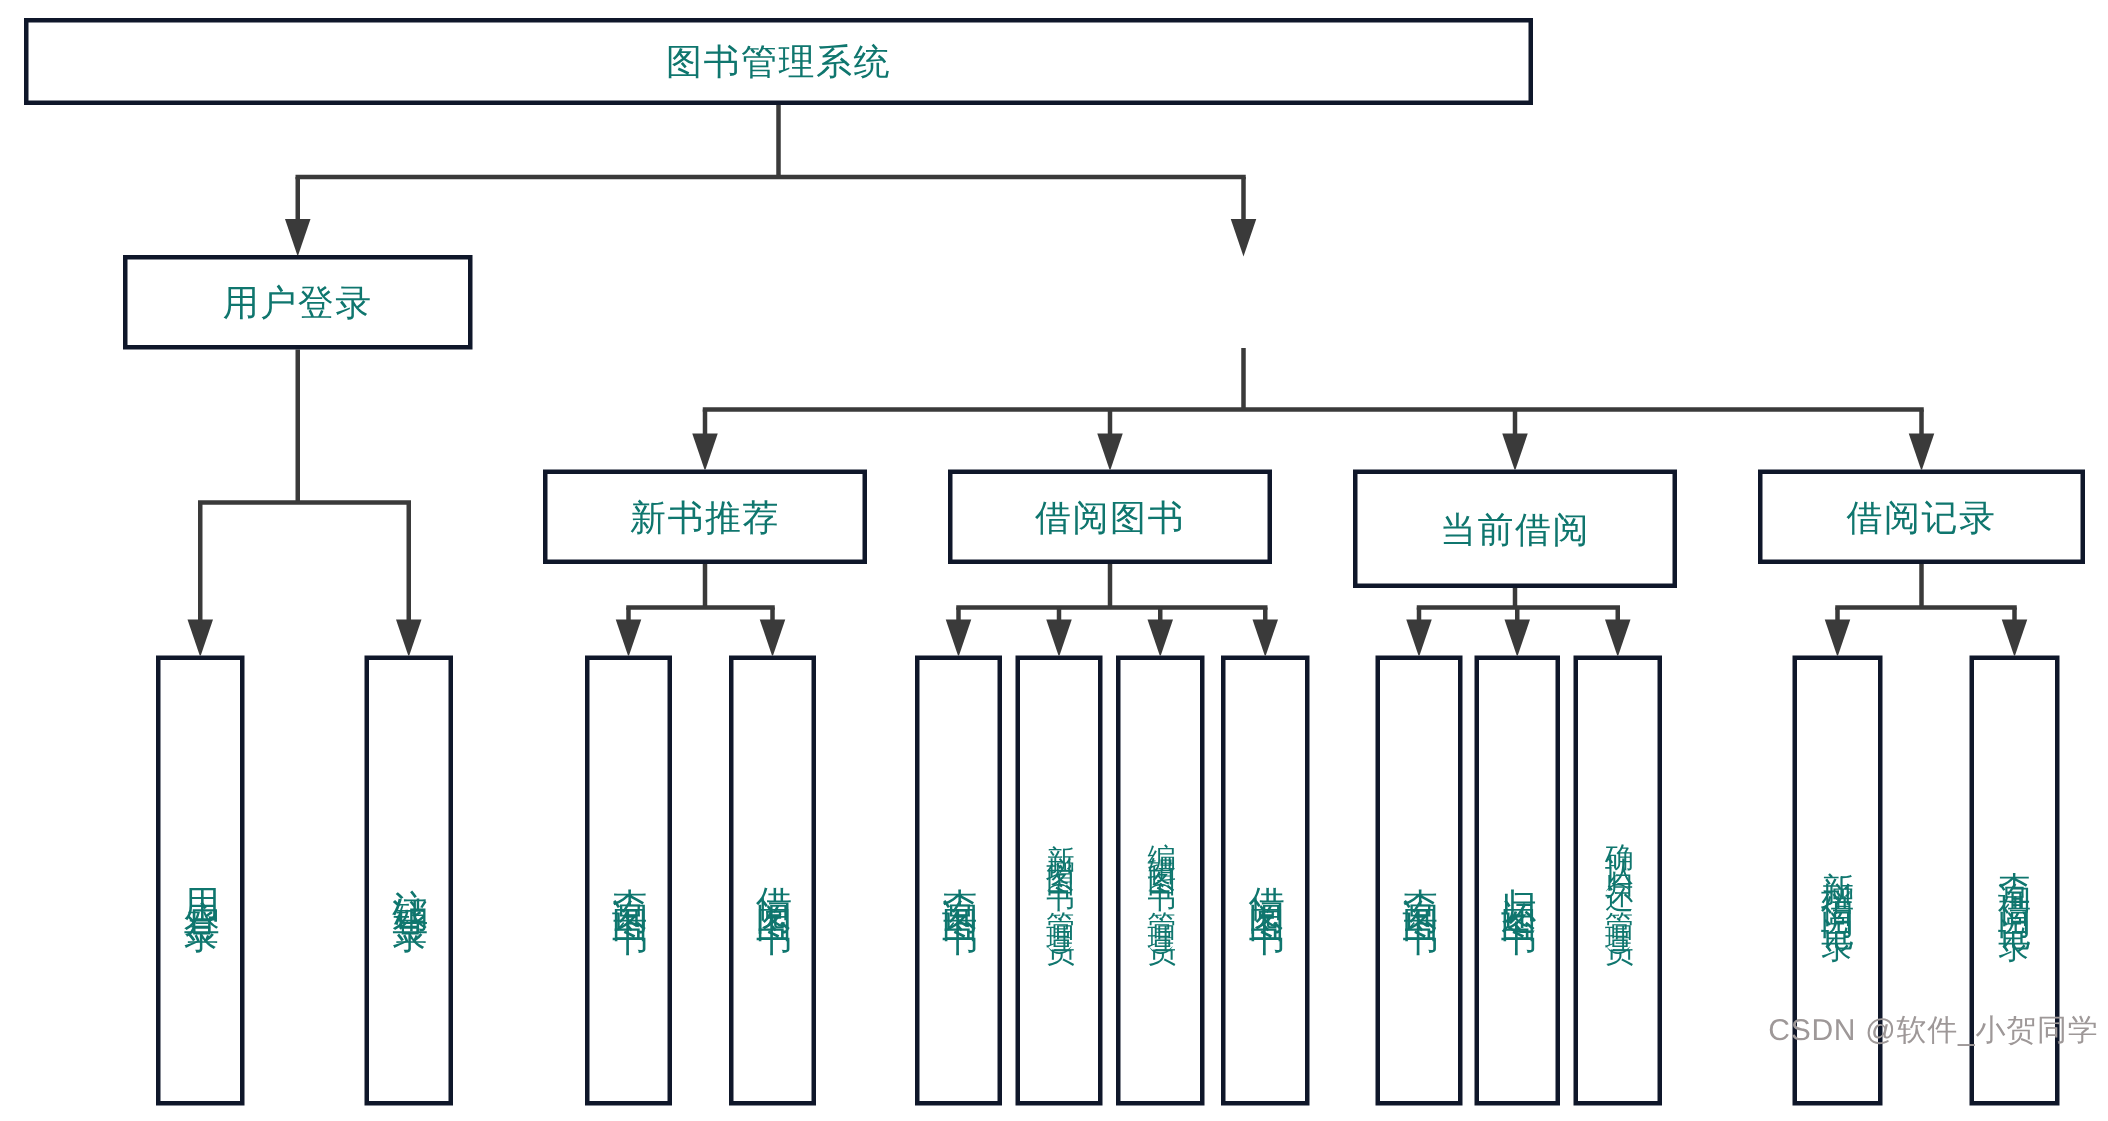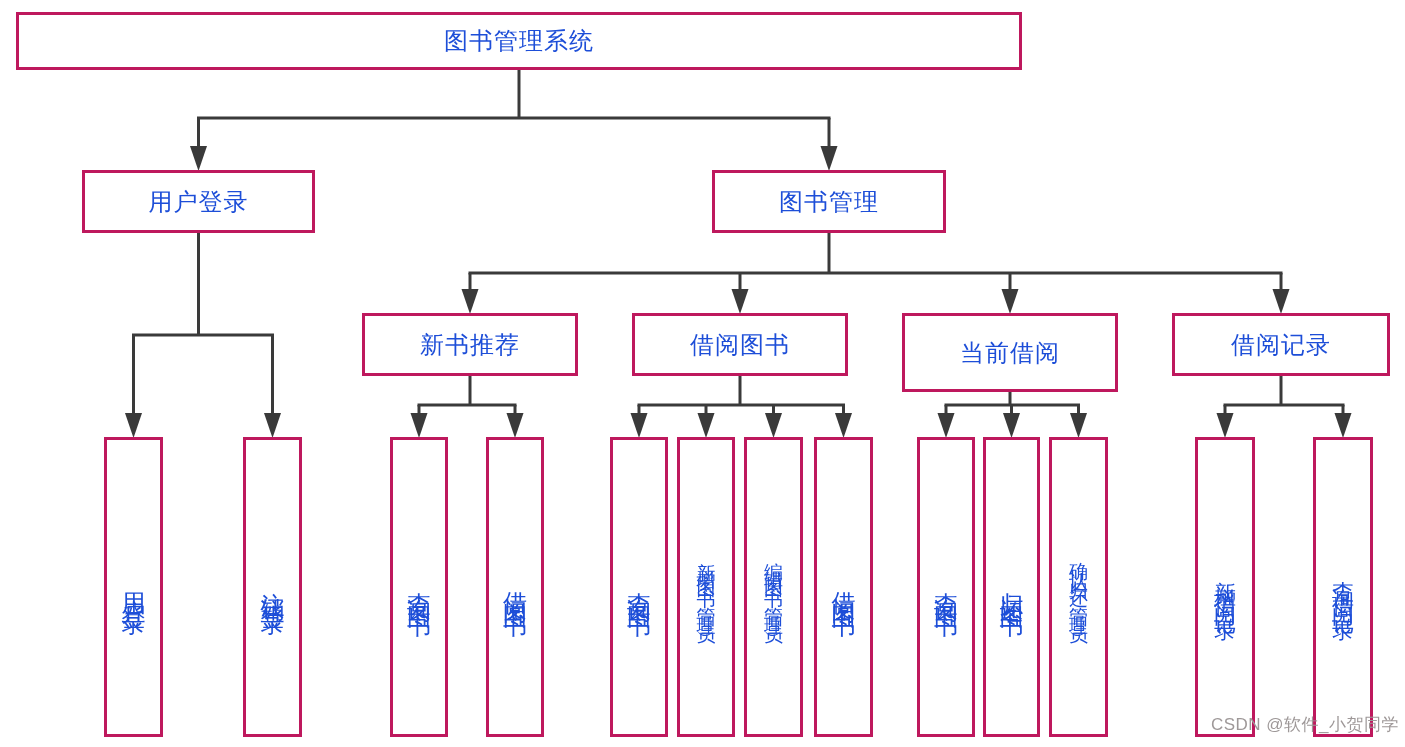--- a/index.html
+++ b/index.html
@@ -7,22 +7,22 @@
     position:relative;
     width:1405px;height:747px;
     background:#ffffff;
     font-family:"Liberation Sans","DejaVu Sans",sans-serif;
     overflow:hidden;
   }
   .node{
     position:absolute;
     box-sizing:border-box;
     background:#ffffff;
-    border:3px solid #be185d;
-    color:#1d4ed8;
+    border:3px solid #0f172a;
+    color:#0f766e;
     display:flex;
     align-items:center;
     justify-content:center;
     text-align:right;
     white-space:nowrap;
   }
   .h{ font-size:24px; letter-spacing:1px; }
   .v{
     writing-mode:vertical-rl;
     text-orientation:upright;
@@ -31,22 +31,22 @@
   }
   .v6{ font-size:22px; letter-spacing:8px; }
   .v9{ font-size:19px; letter-spacing:9px; }
   #edges{
     position:absolute;left:0;top:0;
     pointer-events:none;
   }
   #watermark{
     position:absolute;
     right:6px;
-    top:713px;
-    font-size:17px;
+    top:673px;
+    font-size:20px;
     letter-spacing:0.5px;
     color:rgba(158,152,152,0.78);
     z-index:5;
   }
 </style>
 </head>
 <body>
 
 <div id="stage">
 
@@ -100,21 +100,20 @@
       <line x1="1281" y1="375" x2="1281" y2="405" stroke="#3a3a3a" stroke-width="3"></line>
       <line x1="1223.5" y1="405" x2="1344.5" y2="405" stroke="#3a3a3a" stroke-width="3"></line>
       <line x1="1225" y1="405" x2="1225" y2="415" stroke="#3a3a3a" stroke-width="3"></line>
       <polygon points="1216.5,413 1233.5,413 1225,438" fill="#3a3a3a"></polygon>
       <line x1="1343" y1="405" x2="1343" y2="415" stroke="#3a3a3a" stroke-width="3"></line>
       <polygon points="1334.5,413 1351.5,413 1343,438" fill="#3a3a3a"></polygon>
     </svg>
 
   <div class="node h" style="left: 16px; top: 12px; width: 1006px; height: 58px;">图书管理系统</div>
   <div class="node h" style="left: 82px; top: 170px; width: 233px; height: 63px;">用户登录</div>
-  <div class="node h" style="left: 712px; top: 170px; width: 234px; height: 63px;">图书管理</div>
 
   <div class="node h" style="left: 362px; top: 313px; width: 216px; height: 63px;">新书推荐</div>
   <div class="node h" style="left: 632px; top: 313px; width: 216px; height: 63px;">借阅图书</div>
   <div class="node h" style="left: 902px; top: 313px; width: 216px; height: 79px;">当前借阅</div>
   <div class="node h" style="left: 1172px; top: 313px; width: 218px; height: 63px;">借阅记录</div>
 
   <div class="node v" style="left: 104px; top: 437px; width: 59px; height: 300px;">用户登录</div>
   <div class="node v" style="left: 243px; top: 437px; width: 59px; height: 300px;">注销登录</div>
 
   <div class="node v" style="left: 390px; top: 437px; width: 58px; height: 300px;">查询图书</div>

